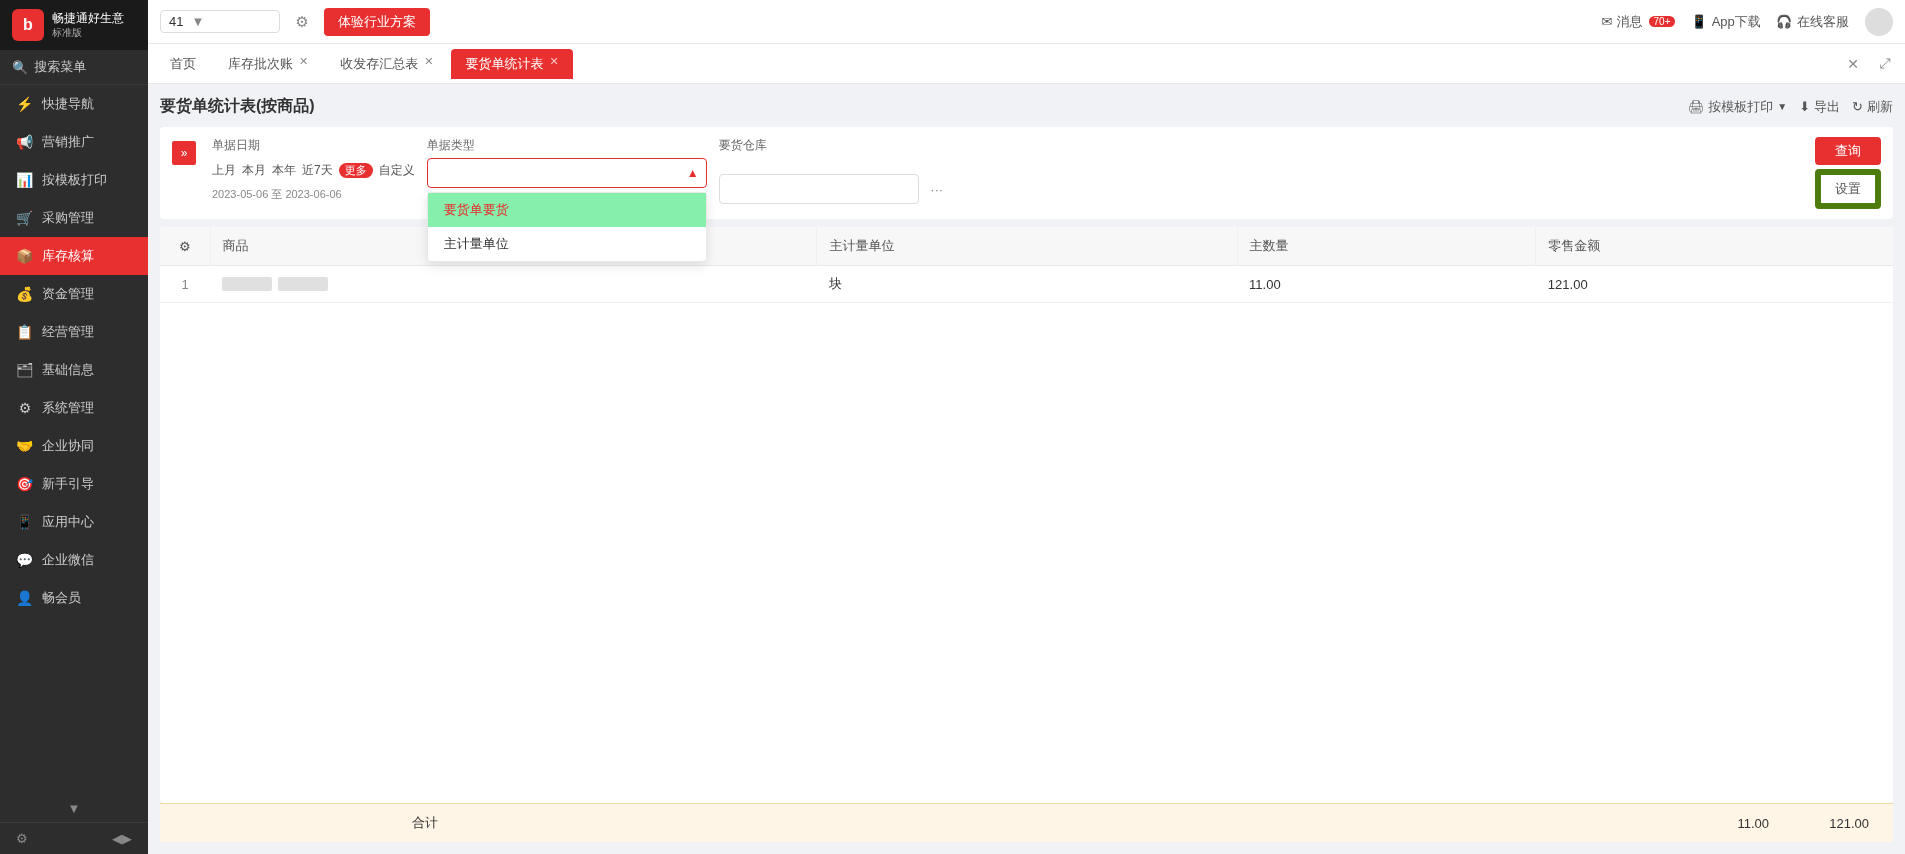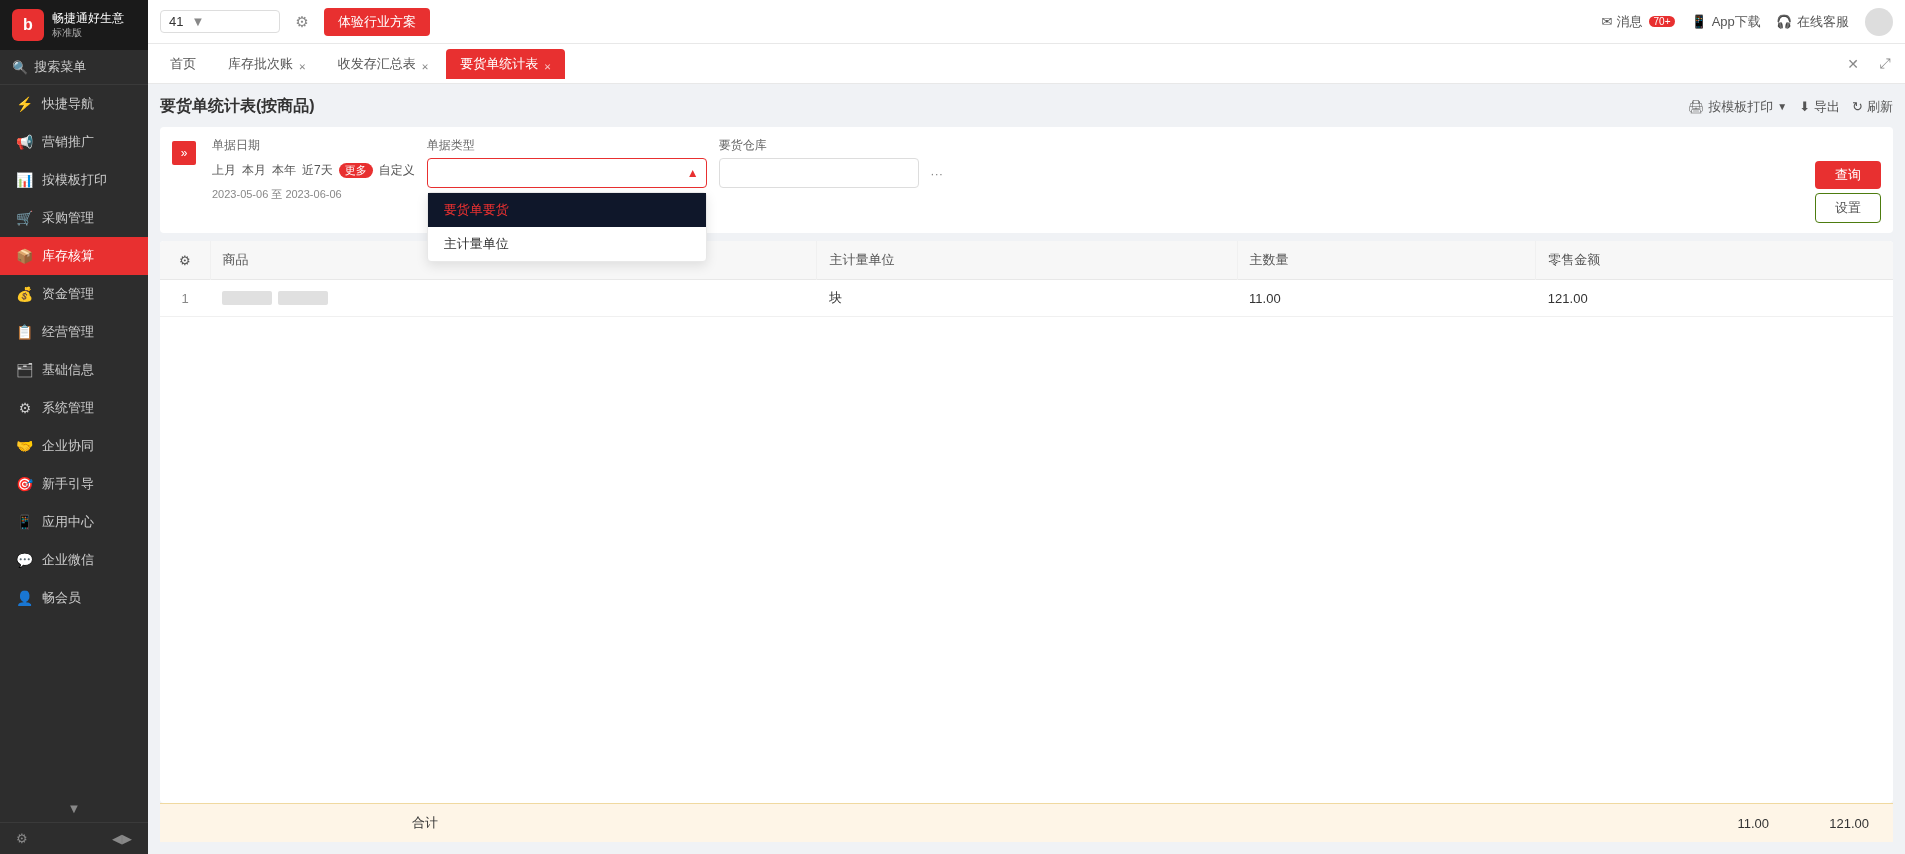--- a/index.html
+++ b/index.html
@@ -173,29 +173,28 @@
       height: 40px;
       background: #fff;
       display: flex;
       align-items: center;
       border-bottom: 1px solid #e8e8e8;
       padding: 0 8px;
       gap: 4px;
     }
     .tab {
       display: flex;
-      align-items: flex-end;
+      align-items: flex-start;
       padding: 6px 14px;
       cursor: pointer;
       font-size: 13px;
       color: #555;
       border-radius: 4px 4px 0 0;
       gap: 6px;
       white-space: nowrap;
-      font-family: Liberation Mono, monospace;
     }
     .tab.active {
       background: #e83030;
       color: white;
     }
     .tab-close {
       font-size: 11px;
       color: inherit;
       cursor: pointer;
       opacity: 0.7;
@@ -342,53 +341,52 @@
       position: absolute;
       right: 8px;
       top: 50%;
       transform: translateY(-50%);
       color: #e83030;
       font-size: 12px;
     }
     .warehouse-group {
       display: flex;
       flex-direction: column;
-      gap: 4px;
+      gap: 20px;
     }
     .warehouse-input {
       border: 1px solid #ddd;
       border-radius: 4px;
       padding: 4px 8px;
       font-size: 13px;
       min-width: 200px;
       height: 30px;
       background: #fff;
       display: flex;
       align-items: center;
     }
     .filter-actions-right {
       display: flex;
       flex-direction: column;
       gap: 4px;
       margin-left: auto;
-      margin-top: 24px;
     }
     .btn-query {
       background: #e83030;
       color: white;
       border: none;
       border-radius: 4px;
       padding: 5px 20px;
       cursor: pointer;
       font-size: 13px;
     }
     .btn-settings {
       background: #fff;
       color: #555;
-      border: 1px solid #4d7c0f;
+      border: 6px solid #4d7c0f;
       border-radius: 4px;
       padding: 5px 14px;
       cursor: pointer;
       font-size: 13px;
     }
     .filter-more-btn {
       display: flex;
       align-items: center;
       justify-content: center;
       width: 28px;
@@ -408,21 +406,21 @@
       box-shadow: 0 4px 12px rgba(0,0,0,0.1);
       z-index: 999;
       min-width: 280px;
     }
     .dropdown-item {
       padding: 8px 16px;
       cursor: pointer;
       font-size: 13px;
       color: #333;
     }
-    .dropdown-item.selected { background: #0f172a; color: #e83030; }
+    .dropdown-item.selected { background: #86efac; color: #e83030; }
 
     
     .table-container {
       background: #fff;
       border-radius: 4px;
       flex: 1;
       overflow: auto;
     }
     table {
       width: 100%;

